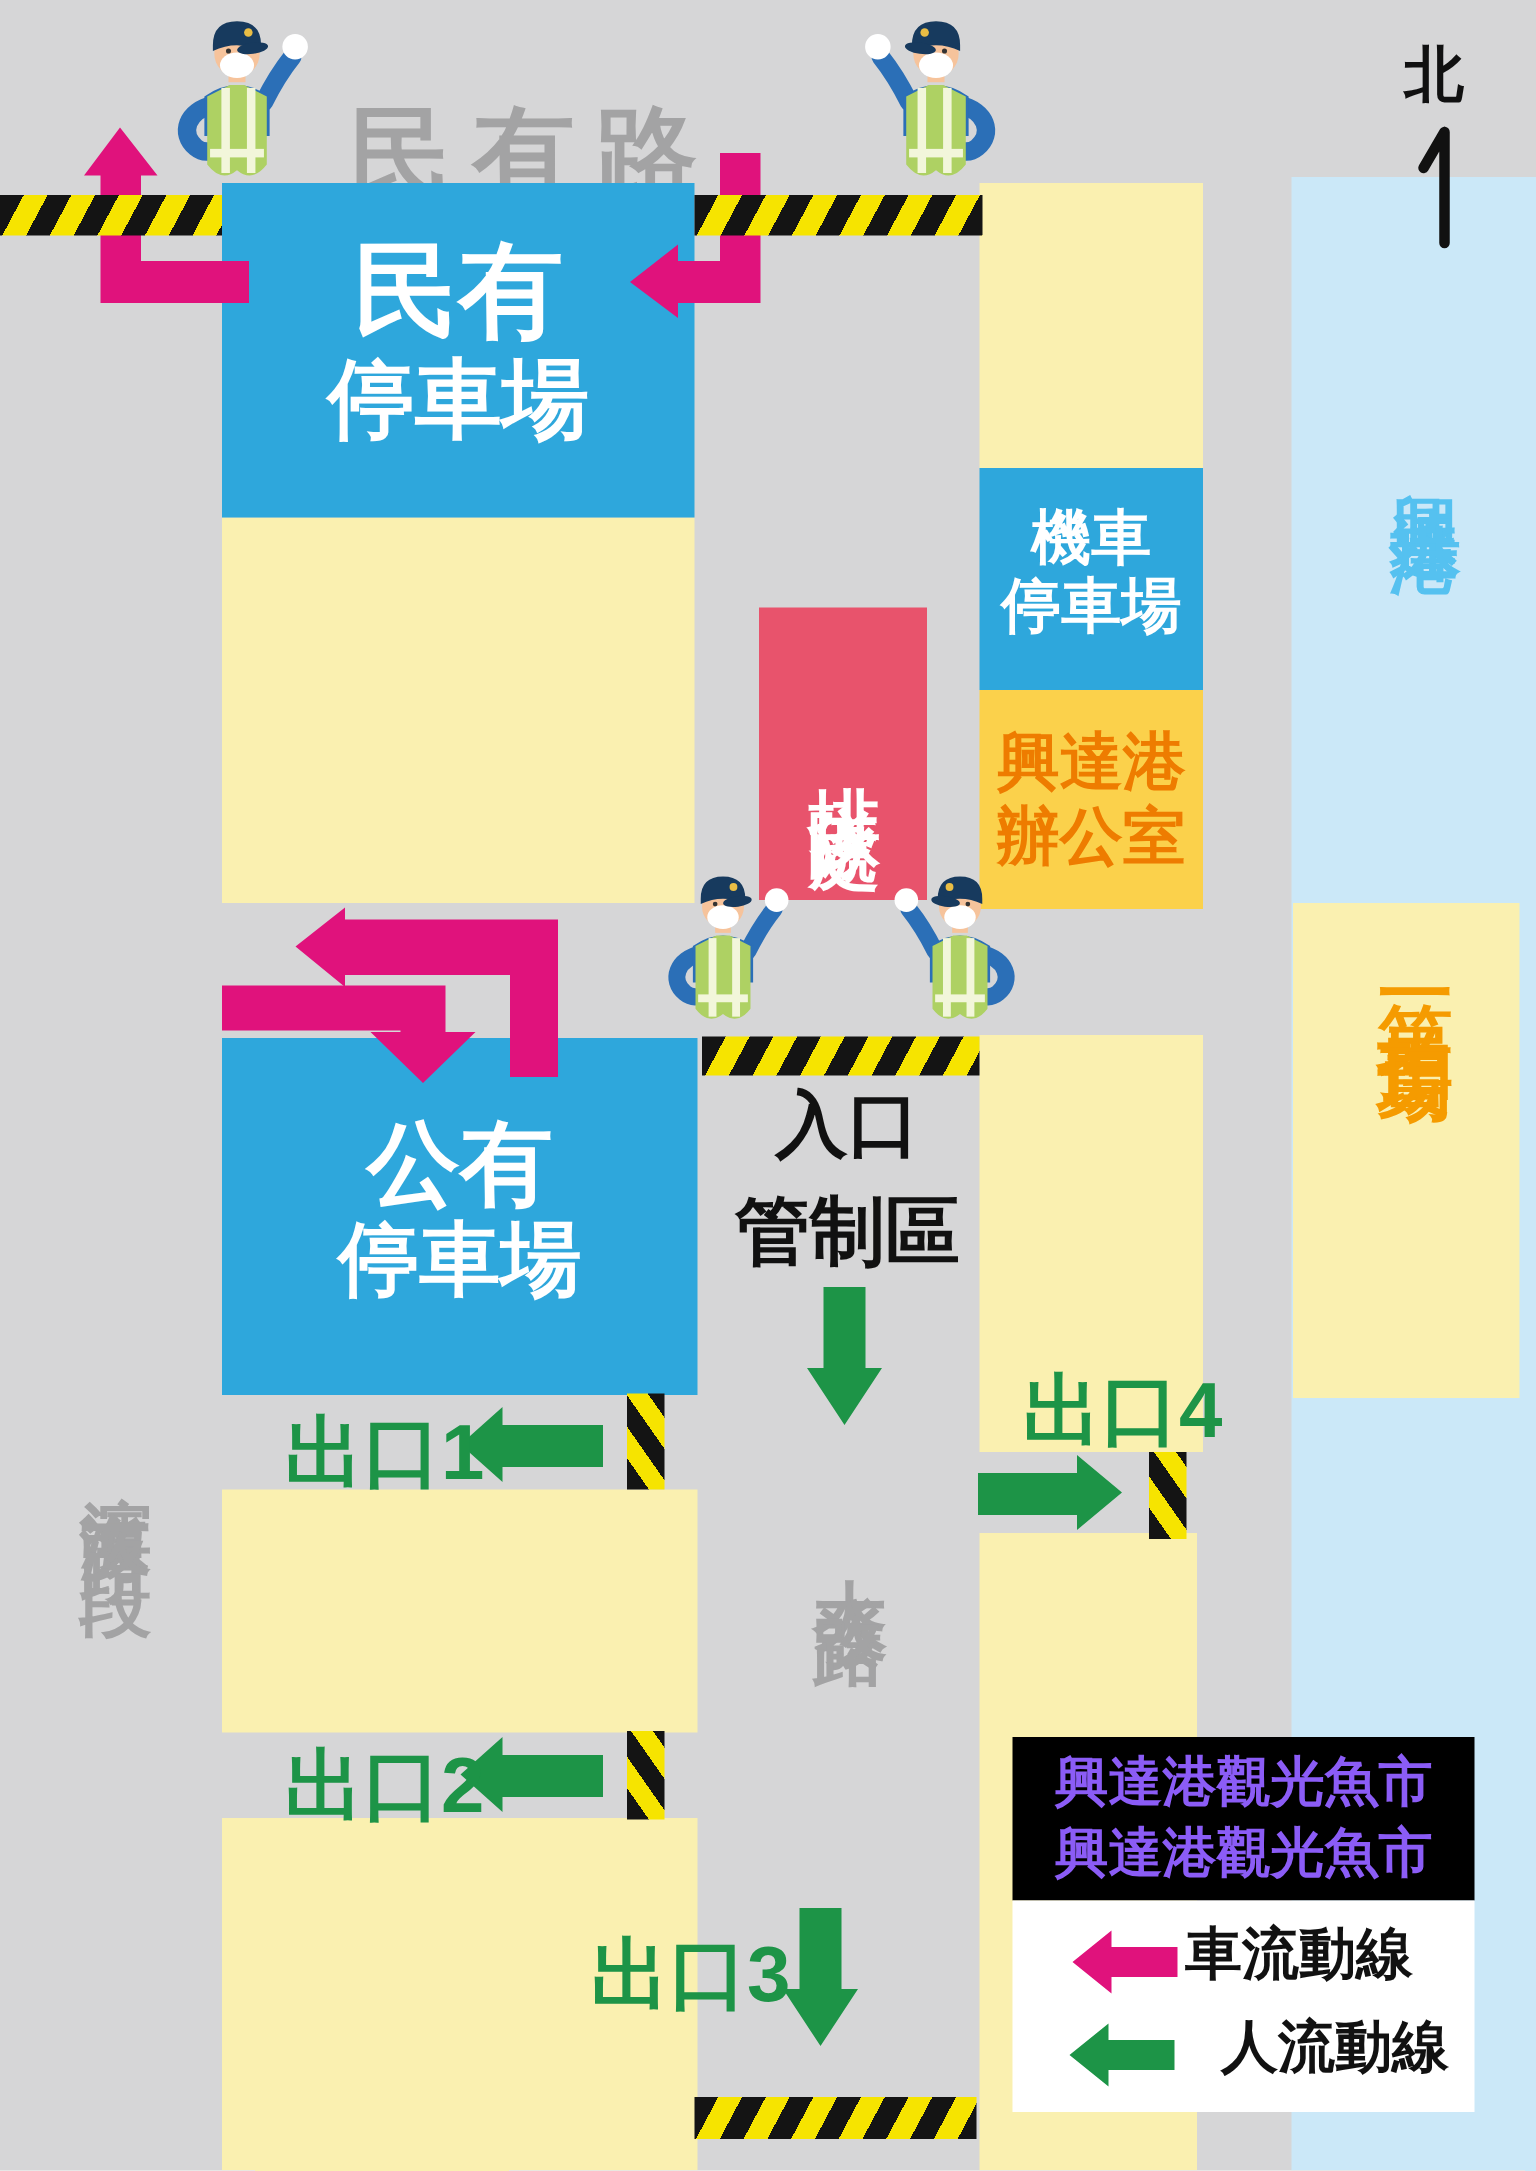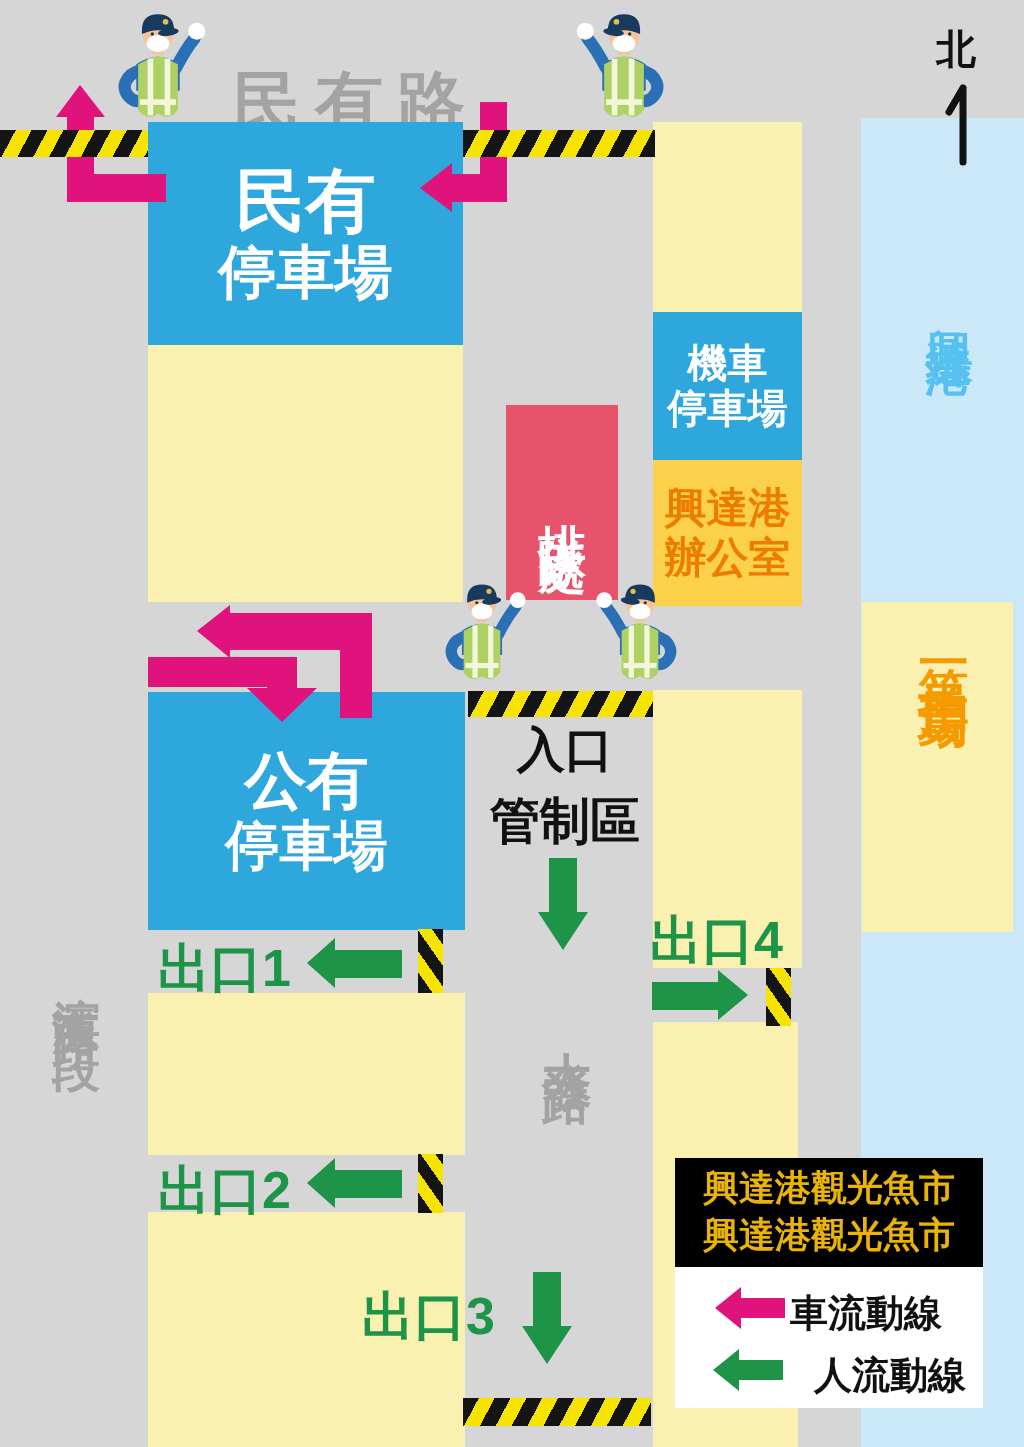--- a/index.html
+++ b/index.html
@@ -5,39 +5,39 @@
   html,body { margin:0; padding:0; }
   body { font-family: "Liberation Sans", "DejaVu Sans", sans-serif; }
   #canvas {
     position: relative; width: 1024px; height: 1447px;
     background: #D6D6D7; overflow: hidden;
   }
   .abs { position: absolute; }
   .zone { position: absolute; }
   .z-lightblue { background: #CBE8F8; z-index: 1; }
   .z-yellow   { background: #FAF0B0; z-index: 2; }
-  .z-blue     { background: #2EA7DC; z-index: 3; display:flex; flex-direction:column; align-items:center; justify-content:center; }
+  .z-blue     { background: #2EA7DC; z-index: 3; display:flex; flex-direction:column; align-items:center; justify-content:center;font-family:Liberation Mono, monospace; }
   .z-gold     { background: #FBD14B; z-index: 3; display:flex; flex-direction:column; align-items:center; justify-content:center; }
   .z-red      { background: #E8536C; z-index: 3; display:flex; align-items:center; justify-content:center; }
   .boxlabel { color:#fff; font-weight:900; line-height:1.12; text-align:center; }
   .orangelabel { color:#EE7C00; font-weight:900; line-height:1.18; text-align:center; }
   .roadlabel { color:#A3A3A4; font-weight:900; z-index: 2; }
   .vtext { writing-mode: vertical-rl; text-orientation: upright; }
-  .greenlabel { color:#1D9447; font-weight:900; z-index: 6; }
+  .greenlabel { color:#1D9447; font-weight:900; z-index: 6; margin-left: 32px; }
   .blacklabel { color:#111; font-weight:900; text-align:center; z-index: 4; }
   .hazard   { position:absolute; z-index: 6; background: repeating-linear-gradient(118deg, #141414 0 14px, #F6E400 14px 28px); }
   .hazard-v { position:absolute; z-index: 6; background: repeating-linear-gradient(55deg, #141414 0 12px, #F6E400 12px 24px); }
   #arrow-layer { position:absolute; left:0; top:0; z-index: 4; pointer-events:none; }
   .officer { position:absolute; z-index: 5; }
   .officer.flip { transform: scaleX(-1); }
   #legend { position:absolute; left:675px; top:1158px; width:308px; z-index: 7; }
-  #legend .legend-title { background:#000; color:#eab308; font-weight:900; font-size:36px; line-height:1.3;
+  #legend .legend-title { background:#000; color:#8b5cf6; font-weight:900; font-size:36px; line-height:1.3;
       text-align:center; padding:10px 0 12px 0; height:87px; display:flex; flex-direction:column; justify-content:center; }
   #legend .legend-body { background:#fff; height:141px; position:relative; }
-  .legend-row { position:absolute; left:0; width:100%; height:62px; display:flex; align-items:flex-end; }
+  .legend-row { position:absolute; left:0; width:100%; height:62px; display:flex; align-items:flex-start; }
   .legend-row .txt { font-size:38px; font-weight:900; color:#111; margin-left:115px; }
   #north-label { position:absolute; left:936px; top:22px; font-size:40px; font-weight:900; color:#111; z-index:2; }
   #north-arrow { position:absolute; left:0; top:0; z-index:2; }
 </style>
 </head>
 <body>
 
 <div id="canvas">
 
   <div class="zone z-lightblue" style="left:861px; top:118px; width:163px; height:1329px;"></div>

